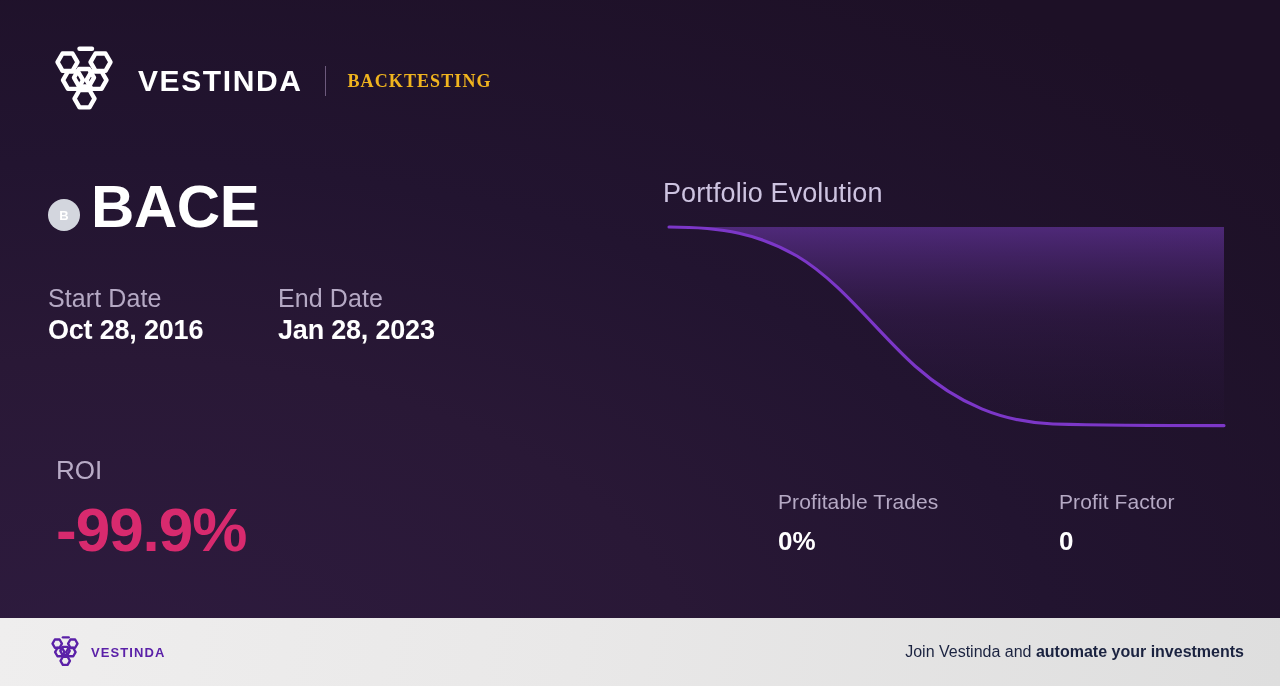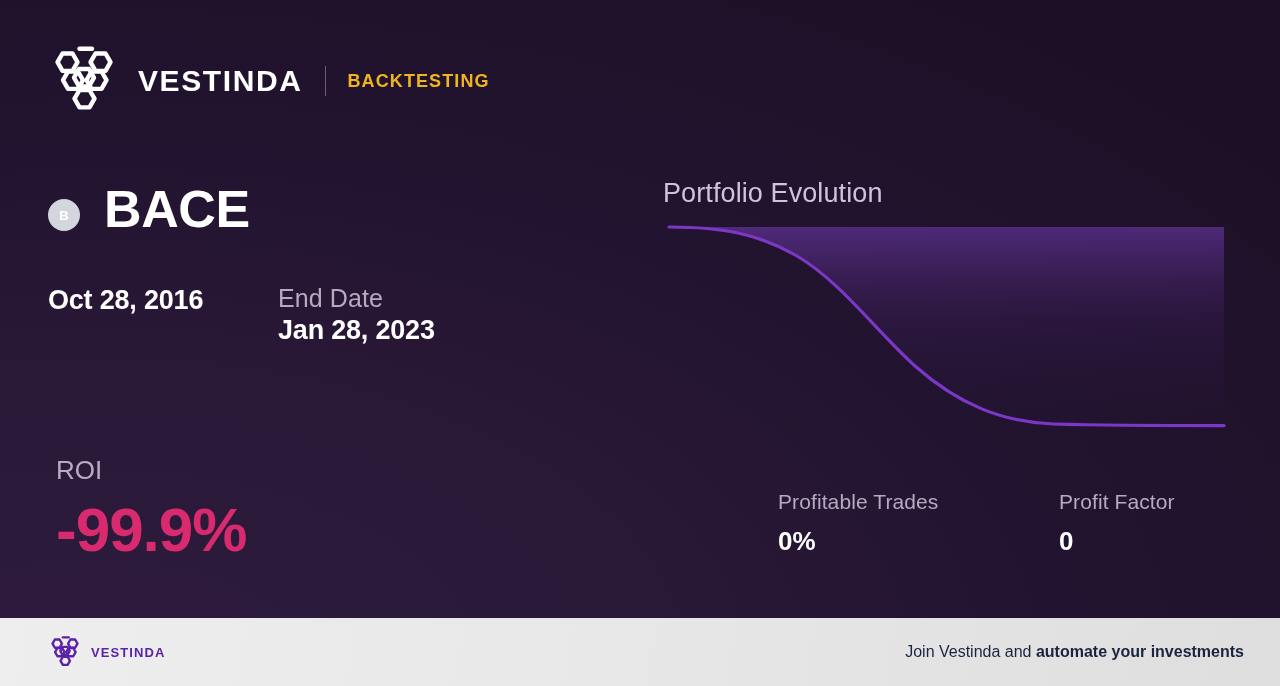--- a/index.html
+++ b/index.html
@@ -53,20 +53,21 @@
     height: 30px;
     background: #6d5a7d;
     margin: 0 22px 0 22px;
   }
   .brand-tag {
     color: #f0b41e;
     font-size: 18px;
     font-weight: 700;
     letter-spacing: 1.1px;
     line-height: 1;
+    font-family: Liberation Serif, serif;
   }
 
   
   .asset-row {
     position: absolute;
     left: 48px;
     top: 172px;
     display: flex;
     align-items: flex-end;
     height: 62px;
@@ -79,23 +80,23 @@
     color: #ffffff;
     font-size: 13px;
     font-weight: 700;
     display: flex;
     align-items: center;
     justify-content: center;
     margin-bottom: 3px;
     flex: 0 0 auto;
   }
   .asset-name {
-    margin-left: 24px;
-    color: #ffffff;
-    font-size: 52px;
+    margin-left: 11px;
+    color: #ffffff;
+    font-size: 60px;
     font-weight: 700;
     line-height: 0.92;
     letter-spacing: -0.4px;
   }
 
   
   .dates {
     position: absolute;
     left: 48px;
     top: 284px;
@@ -236,20 +237,21 @@
     <div class="brand-tag">BACKTESTING</div>
   </div>
 
   <div class="asset-row">
     <div class="asset-badge">B</div>
     <div class="asset-name">BACE</div>
   </div>
 
   <div class="dates">
     <div class="date-block">
+      <div class="field-label">Start Date</div>
       <div class="field-value">Oct 28, 2016</div>
     </div>
     <div class="date-block">
       <div class="field-label">End Date</div>
       <div class="field-value">Jan 28, 2023</div>
     </div>
   </div>
 
   <div class="roi">
     <div class="roi-label">ROI</div>

